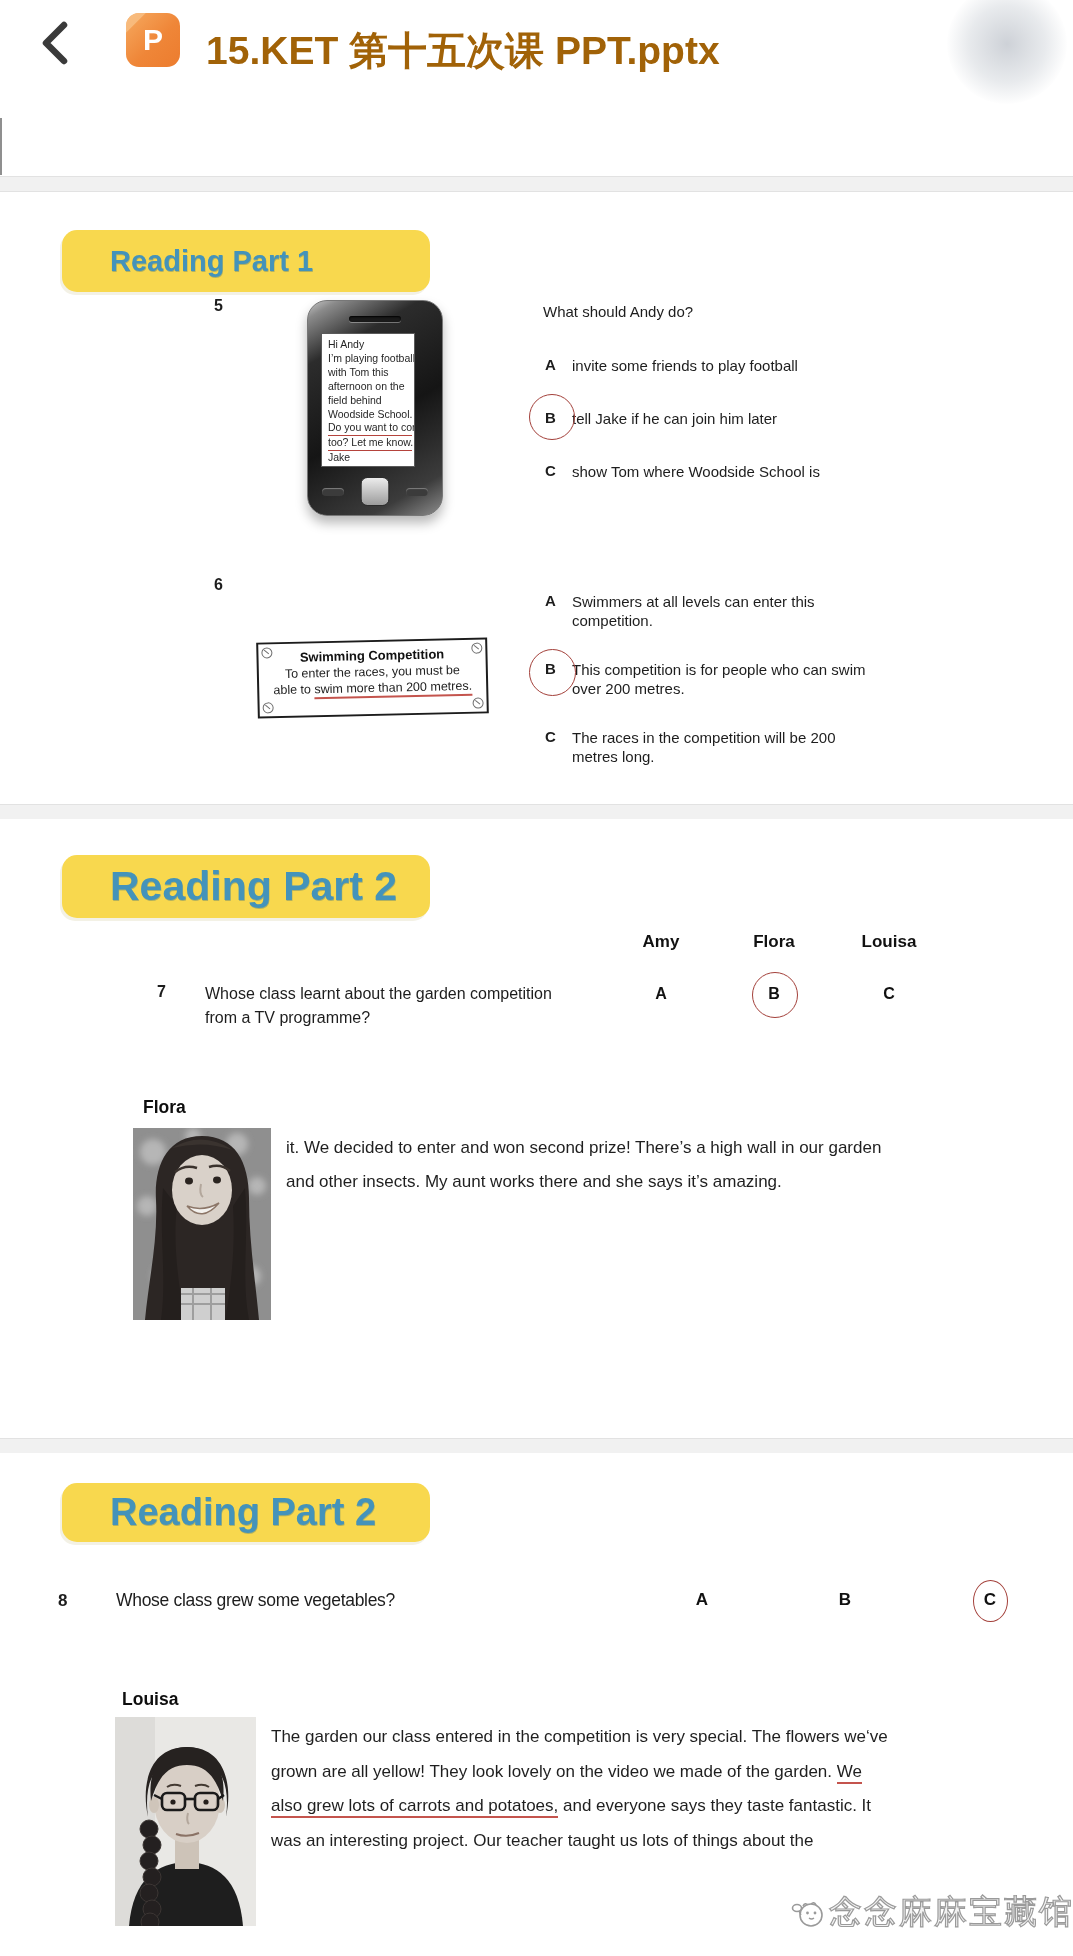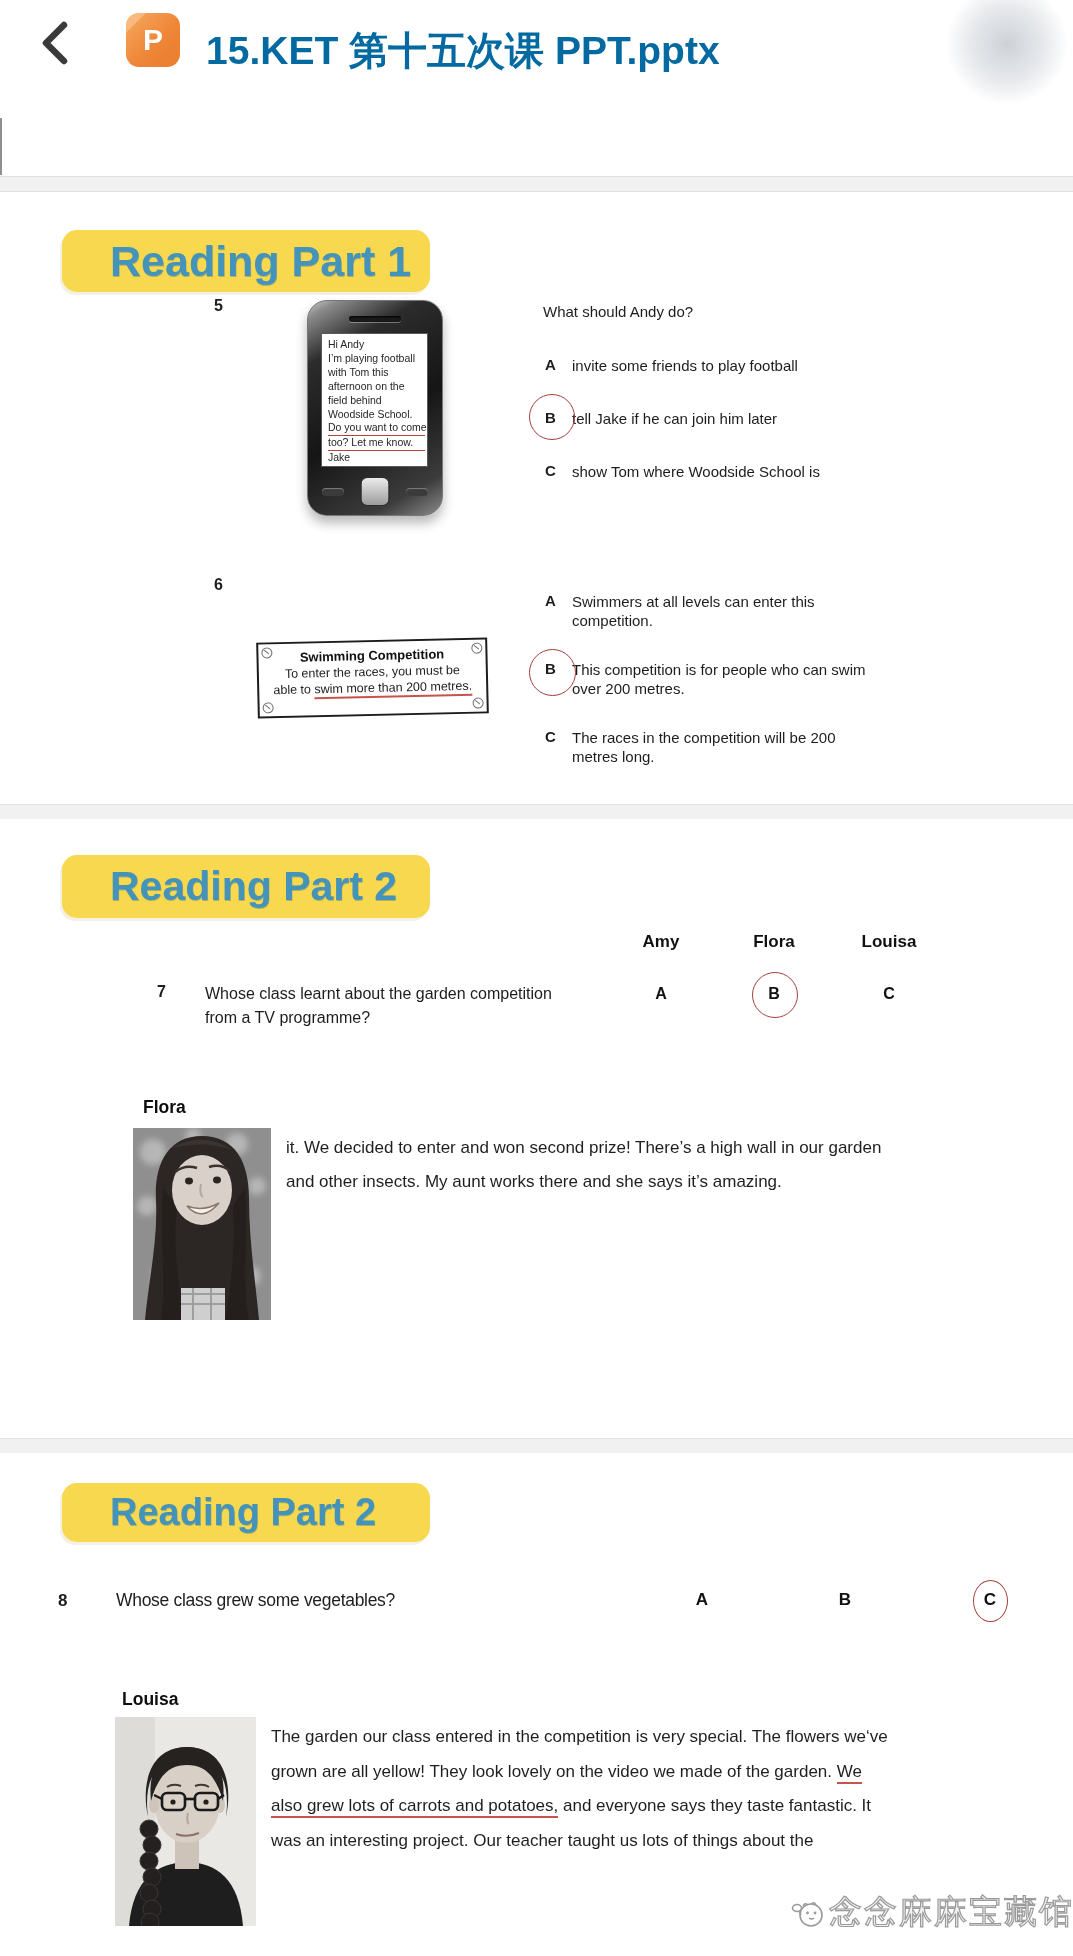--- a/index.html
+++ b/index.html
@@ -9,21 +9,21 @@
   }
   
   .header { position:absolute; left:0; top:0; width:1073px; height:112px; background:#fff; z-index:5; }
   .back-btn { position:absolute; left:34px; top:20px; width:44px; height:46px; cursor:pointer; }
   .ppt-icon { position:absolute; left:126px; top:13px; width:54px; height:54px; border-radius:13px;
     background:linear-gradient(135deg,#f6aa60 0%,#ef8638 55%,#ec7c2e 100%);
     display:flex; align-items:center; justify-content:center; overflow:hidden; }
   .ppt-icon::before { content:''; position:absolute; left:-14px; top:-14px; width:28px; height:28px;
     background:#f9c186; transform:rotate(45deg); opacity:.8; }
   .ppt-letter { position:relative; color:#fff; font-weight:700; font-size:30px; line-height:1; }
-  .doc-title { position:absolute; left:206px; top:24px; font-size:39px; font-weight:700; color:#0369a1;
+  .doc-title { position:absolute; left:206px; top:24px; font-size:39px; font-weight:700; color:#a16207;
     letter-spacing:0px; white-space:nowrap; }
   .menu-blur { position:absolute; left:947px; top:-16px; width:120px; height:120px; border-radius:50%;
     background:radial-gradient(circle, rgba(203,207,213,0.95) 0%, rgba(213,217,222,0.55) 45%, rgba(255,255,255,0) 72%); }
   .left-tick { position:absolute; left:0; top:118px; width:2px; height:57px; background:#8f8f8f; }
 
   
   .sep { position:absolute; left:0; width:1073px; height:14px; background:#f1f1f1;
     border-top:1px solid #e2e2e2; border-bottom:1px solid #e2e2e2; }
   .img-ph { position:absolute; width:18px; height:18px; }
 
@@ -39,21 +39,21 @@
   .opt .ol { line-height:19px; white-space:nowrap; }
   .circle { position:absolute; border:1.6px solid #a3403a; border-radius:50%; }
   .u-red { border-bottom:2px solid #c4544d; padding-bottom:1px; }
 
   
   .phone { position:absolute; left:307px; top:107px; width:134px; height:214px; border-radius:20px;
     background:linear-gradient(150deg,#c9c9c9 0%,#8a8a8a 6%,#2c2c2c 22%,#151515 55%,#3c3c3c 86%,#8c8c8c 100%);
     border:1px solid #777; box-shadow:0 7px 12px rgba(0,0,0,0.28); }
   .speaker { position:absolute; top:15px; left:50%; transform:translateX(-50%); width:52px; height:6px;
     border-radius:3px; background:#1a1a1a; box-shadow:0 1px 0 rgba(255,255,255,0.35), inset 0 1px 2px #000; }
-  .screen { position:absolute; top:32px; left:13px; width:107px; height:134px; background:#fff;
+  .screen { position:absolute; top:32px; left:13px; width:94px; height:134px; background:#fff;
     border:1px solid #5a5a5a; box-sizing:border-box; padding:4px 2px 0 6px; overflow:hidden; }
   .pline { font-size:10.5px; line-height:13.9px; color:#262626; white-space:nowrap; }
   .pline.u { border-bottom:1.4px solid #b5433c; }
   .home-btn { position:absolute; bottom:9px; left:50%; transform:translateX(-50%); width:27px; height:27px;
     border-radius:7px; background:linear-gradient(180deg,#ececec,#9c9c9c); border:1px solid #2c2c2c; }
   .side-btn { position:absolute; bottom:19px; width:22px; height:8px; border-radius:4px; background:#3b3b3b;
     box-shadow:inset 0 1px 1px rgba(255,255,255,0.35); }
 
   
   .notice { position:absolute; left:257px; top:447px; width:231px; height:76px; background:#fff;
@@ -112,21 +112,21 @@
 </svg>
 <svg class="img-ph" style="left:4px; top:1456px" viewBox="0 0 18 18">
   <rect x="1" y="2" width="15" height="13" fill="#fff" stroke="#adadad"></rect>
   <path d="M2 12 L6 8 L9 11 L12 7 L15 11 L15 14 L2 14 Z" fill="#8fb383" opacity="0.9"></path>
   <circle cx="5.5" cy="5.5" r="1.6" fill="#9fb7cf"></circle>
 </svg>
 
 <div class="slide" style="top:193px; height:610px">
 
   <div class="banner" style="left:62px; top:37px; width:368px; height:62px">
-    <span style="font-size:43px">Reading Part 1</span>
+    <span style="font-size:29px">Reading Part 1</span>
   </div>
 
   <div class="qnum" style="left:214px; top:104px">5</div>
 
   <div class="phone">
     <div class="speaker"></div>
     <div class="screen">
       <div class="pline">Hi Andy</div>
       <div class="pline">I’m playing football</div>
       <div class="pline">with Tom this</div>

